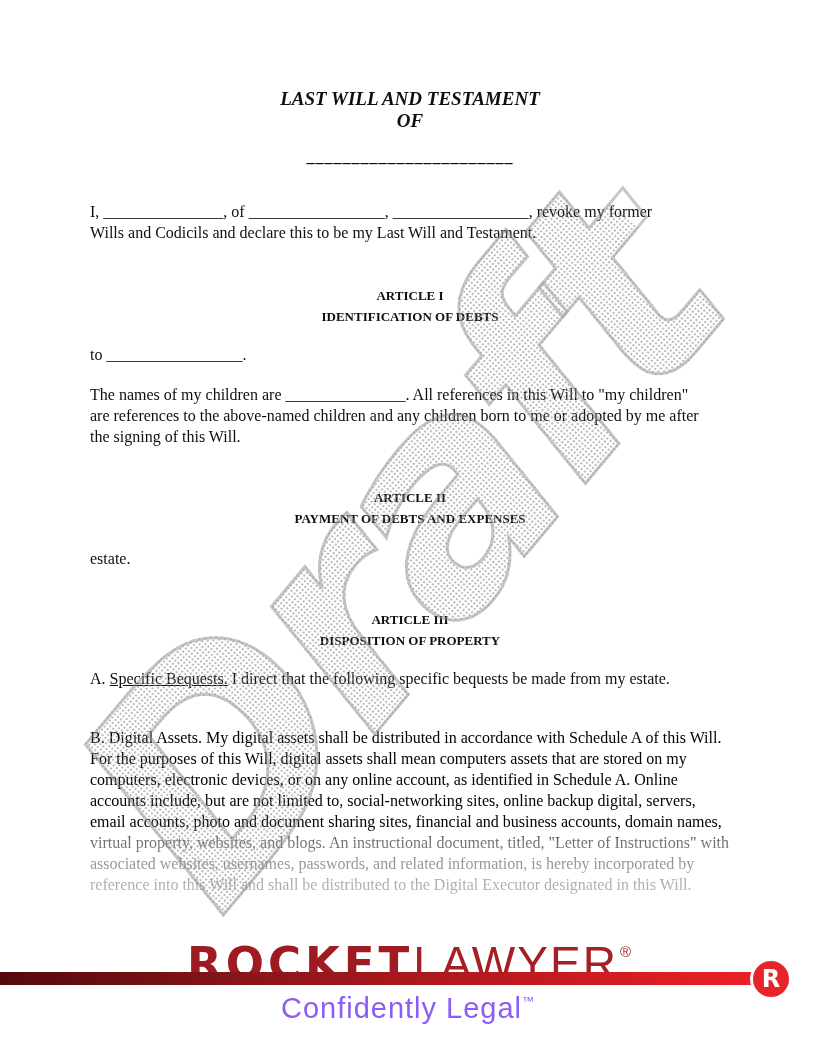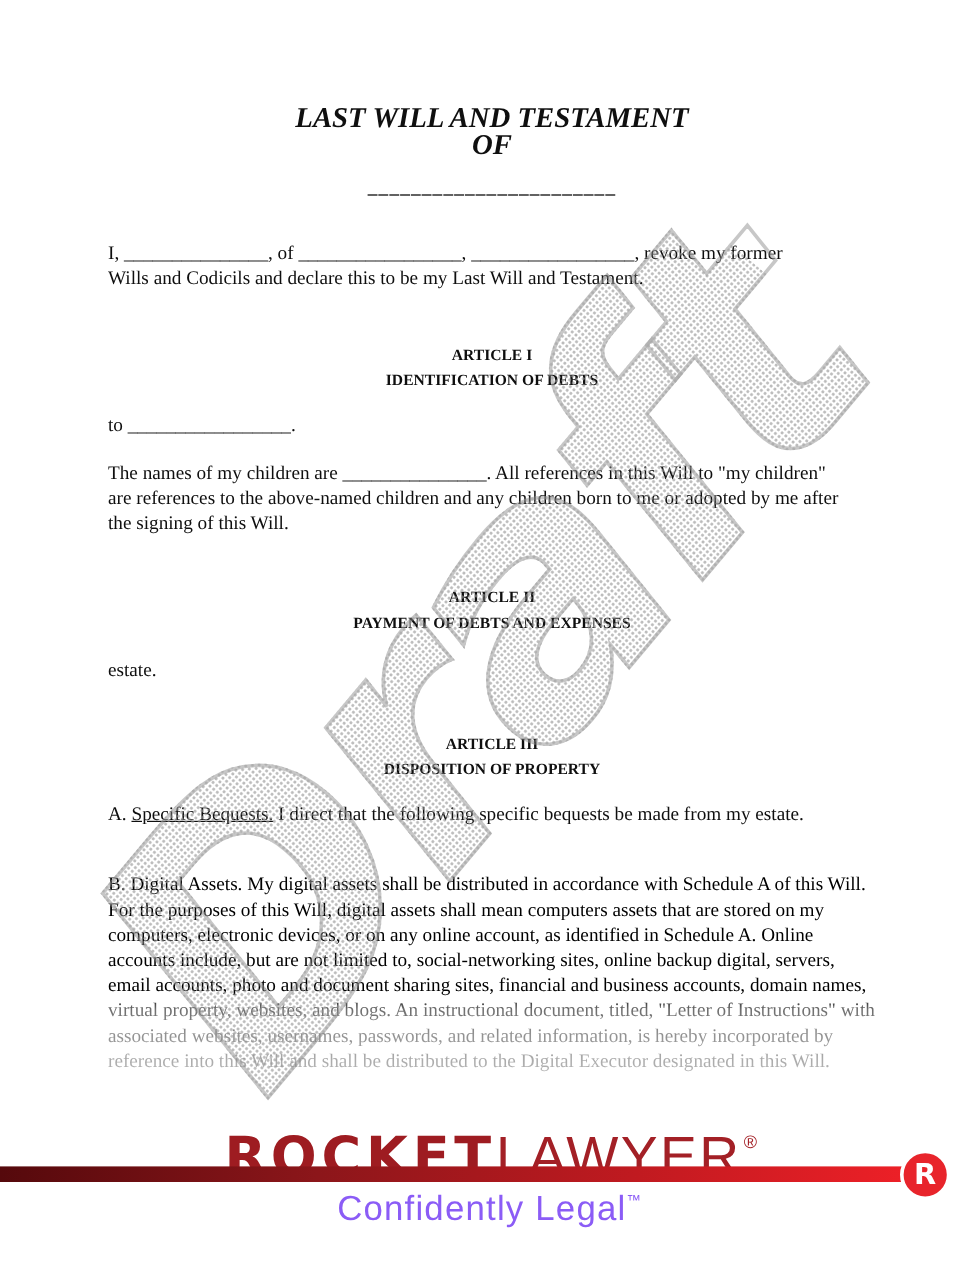--- a/index.html
+++ b/index.html
@@ -21,21 +21,21 @@
     width: 640px;
     z-index: 1;
     font-size: 16px;
     line-height: 21px;
   }
   .doc-title {
     margin: 88px 0 0 0;
     text-align: center;
     font-weight: bold;
     font-style: italic;
-    font-size: 24px;
+    font-size: 19px;
     line-height: 22px;
   }
   .name-line {
     margin-top: 14px;
     text-align: center;
     font-weight: bold;
     letter-spacing: 1px;
   }
   .art {
     margin: 0;

